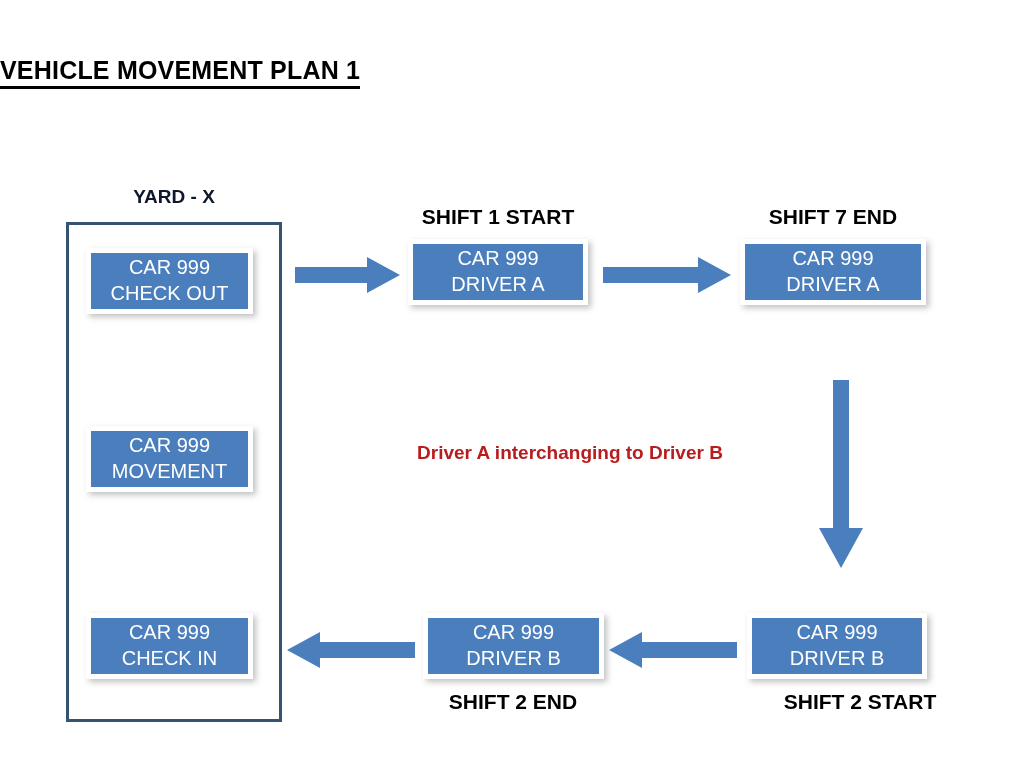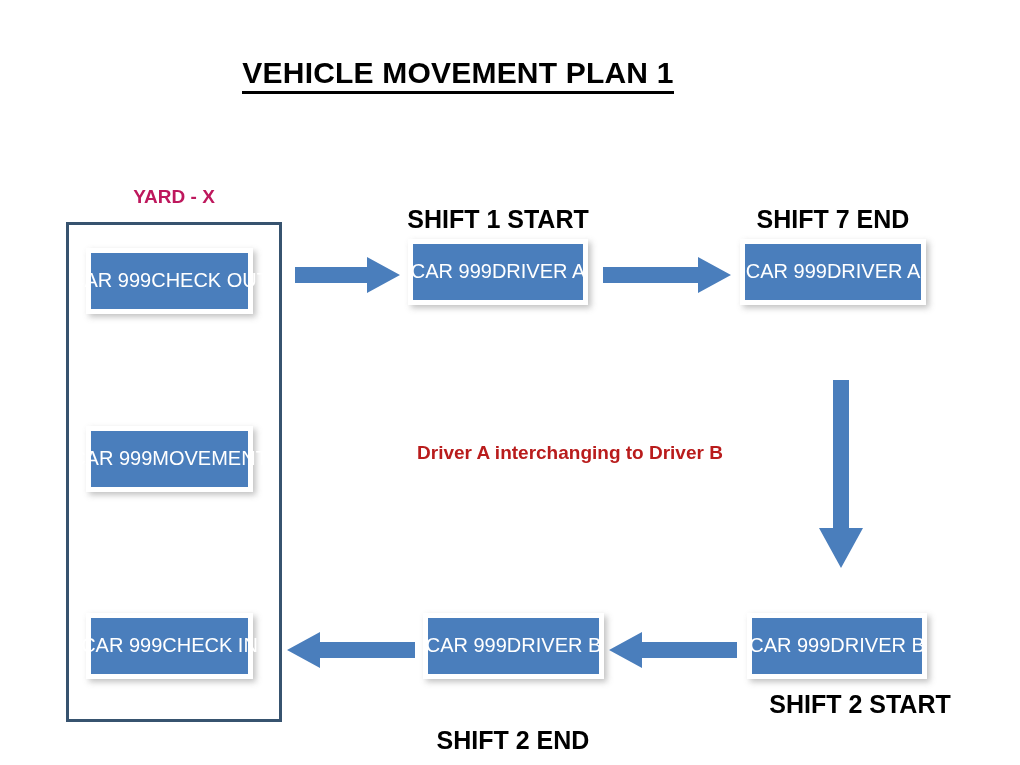--- a/index.html
+++ b/index.html
@@ -19,22 +19,22 @@
     background: #ffffff;
     overflow: hidden;
   }
 
   
   .title {
     position: absolute;
     left: 0;
     top: 56px;
     width: 916px;
-    text-align: center;
-    font-size: 30px;
+    text-align: left;
+    font-size: 25px;
     font-weight: bold;
     color: #000000;
     letter-spacing: 0.2px;
   }
   .title span {
     border-bottom: 3px solid #000000;
     padding-bottom: 2px;
   }
 
   
@@ -49,47 +49,47 @@
     background: #ffffff;
   }
   .yard-label {
     position: absolute;
     left: 66px;
     top: 186px;
     width: 216px;
     text-align: center;
     font-size: 19px;
     font-weight: bold;
-    color: #be185d;
+    color: #0f172a;
   }
 
   
   .pbox {
     position: absolute;
     box-sizing: border-box;
     background: #4a7ebc;
     border: 5px solid #ffffff;
     box-shadow: 3px 3px 6px rgba(120,120,120,0.45);
     color: #ffffff;
     display: flex;
-    flex-direction: row;
+    flex-direction: column;
     align-items: center;
     justify-content: center;
     line-height: 1.28;
     font-size: 20px;
     font-weight: normal;
     text-align: center;
   }
   .pbox .l1, .pbox .l2 { display: block; white-space: nowrap; }
 
   
   .caption {
     position: absolute;
     text-align: center;
-    font-size: 25px;
+    font-size: 21px;
     font-weight: bold;
     color: #000000;
     white-space: nowrap;
   }
 
   
   .note {
     position: absolute;
     left: 330px;
     top: 442px;
@@ -142,21 +142,21 @@
     <span class="l1">CAR 999</span>
     <span class="l2">DRIVER A</span>
   </div>
 
   <div class="note">Driver A interchanging to Driver B</div>
 
   <div class="pbox" style="left:423px; top:613px; width:181px; height:66px;">
     <span class="l1">CAR 999</span>
     <span class="l2">DRIVER B</span>
   </div>
-  <div class="caption" style="left:413px; top:690px; width:200px;margin-top:36px;">SHIFT 2 END</div>
+  <div class="caption" style="left:413px; top:690px; width:200px;">SHIFT 2 END</div>
 
   <div class="pbox" style="left:747px; top:613px; width:180px; height:66px;">
     <span class="l1">CAR 999</span>
     <span class="l2">DRIVER B</span>
   </div>
   <div class="caption" style="left:760px; top:690px; width:200px;">SHIFT 2 START</div>
 
   <div class="arrow" style="left:295px; top:255px; width:105px; height:40px;">
     <svg width="105" height="40" viewBox="0 0 105 40">
       <polygon points="0,12 72,12 72,2 105,20 72,38 72,28 0,28" fill="#4a7ebc"></polygon>

